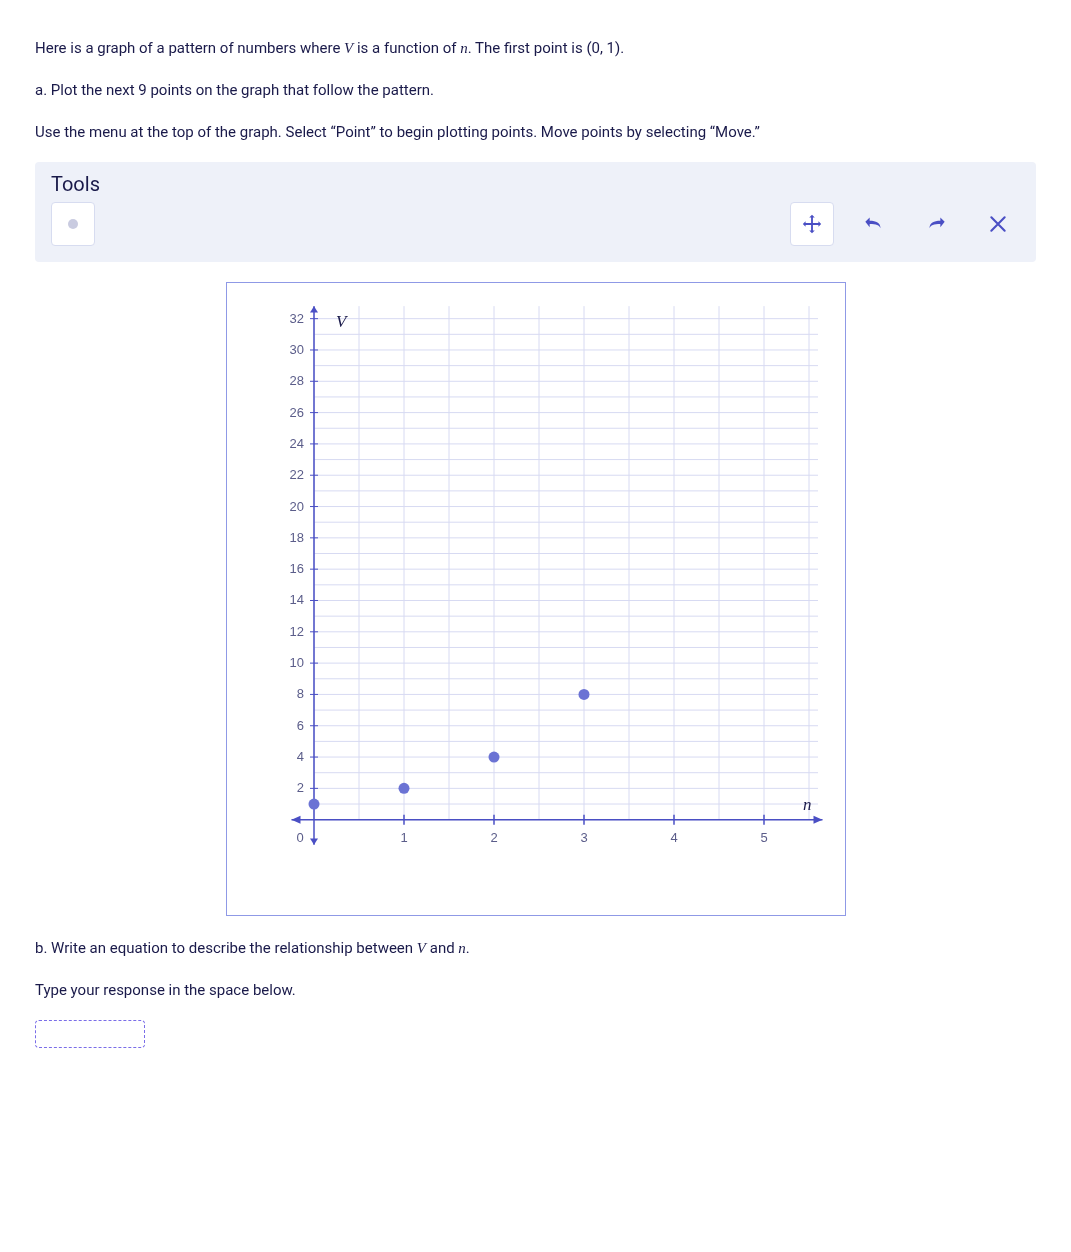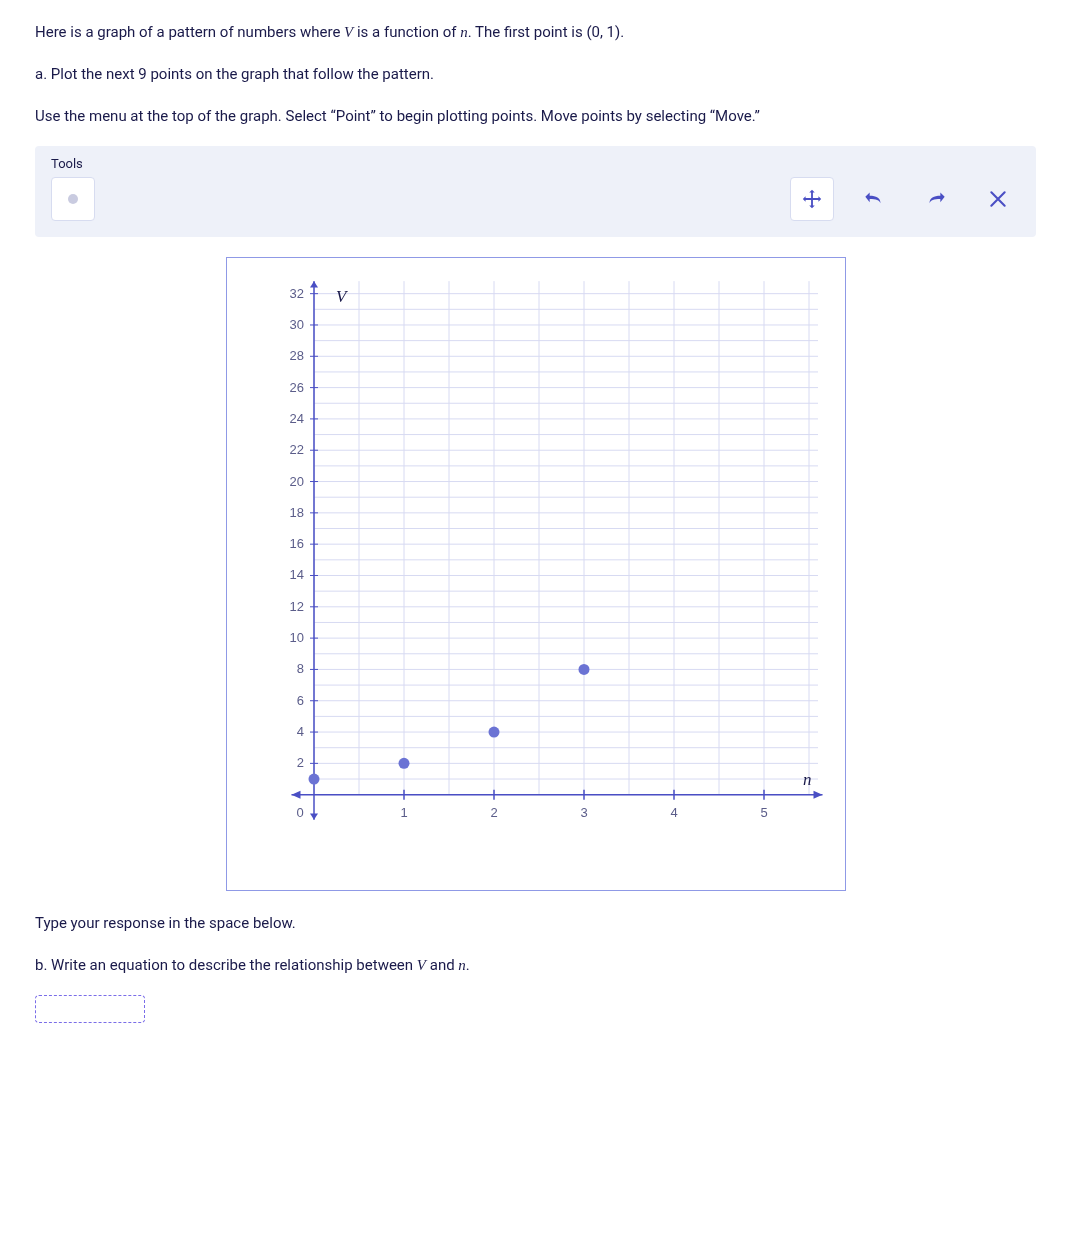--- a/index.html
+++ b/index.html
@@ -5,35 +5,35 @@
   * { box-sizing: border-box; }
   body {
     margin: 0;
     padding: 0;
     font-family: -apple-system, BlinkMacSystemFont, "Segoe UI", Roboto, sans-serif;
     font-size: 15px;
     color: #1a1a4a;
     background: #fff;
   }
   .page {
-    padding: 20px 35px;
+    padding: 36px 35px;
   }
   .question-text p {
     margin: 0 0 18px 0;
     line-height: 1.6;
   }
   .var { font-style: italic; font-family: Georgia, serif; }
   .toolbar-panel {
     background: #eef1f9;
     border-radius: 4px;
     padding: 10px 16px 16px 16px;
     margin-top: 6px;
   }
   .tools-label {
-    font-size: 13px;
+    font-size: 20px;
     color: #1a1a4a;
     margin-bottom: 6px;
   }
   .toolbar-row {
     display: flex;
     align-items: center;
     justify-content: space-between;
   }
   .tool-left {
     display: flex;
@@ -255,24 +255,24 @@
           <text x="558" y="516.6857142857143" class="axis-label">n</text>
           <circle cx="69" cy="511.0285714285714" r="5.5" fill="#6b73d4"></circle>
           <circle cx="159" cy="495.37142857142857" r="5.5" fill="#6b73d4"></circle>
           <circle cx="248.99999999999997" cy="464.0571428571428" r="5.5" fill="#6b73d4"></circle>
           <circle cx="339" cy="401.42857142857144" r="5.5" fill="#6b73d4"></circle>
         </svg>
     </div>
   </div>
 
   <div class="question-text">
-    <p>Type your response in the space below.</p>
     <p>
       <span>b. Write an equation to describe the relationship between </span><span class="var">V</span><span> and </span><span class="var">n</span><span>.</span>
     </p>
+    <p>Type your response in the space below.</p>
   </div>
 
   <div class="answer-input-wrap">
     <input class="equation-input" type="text" style="">
   </div>
 
 </div>
 <div class="footer-space"></div>
 
 </body></html>

